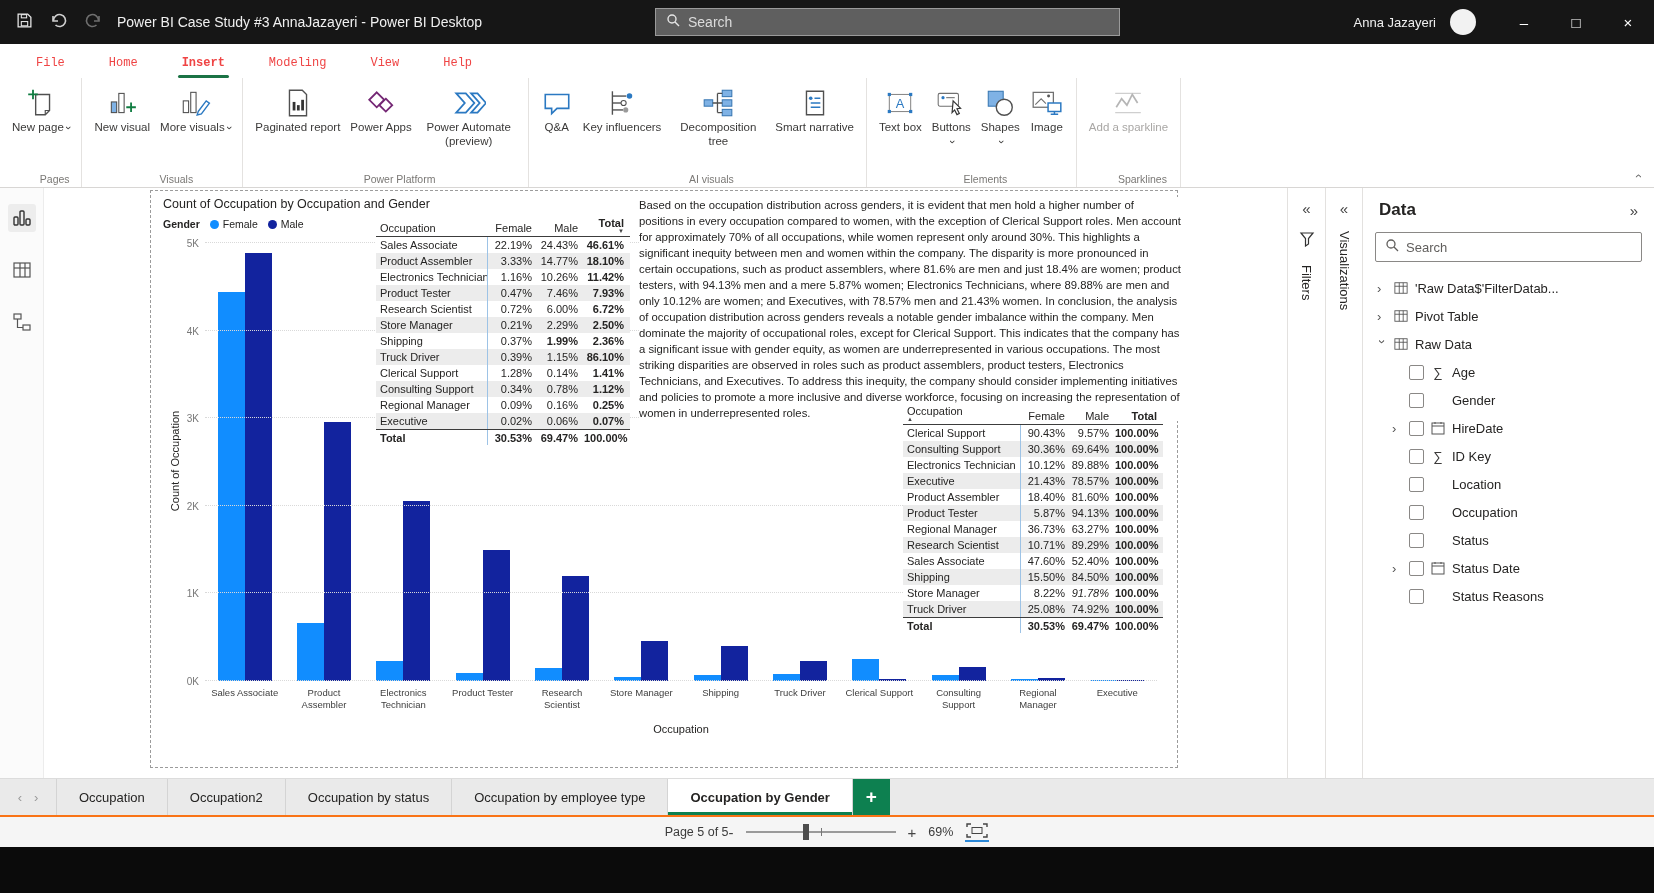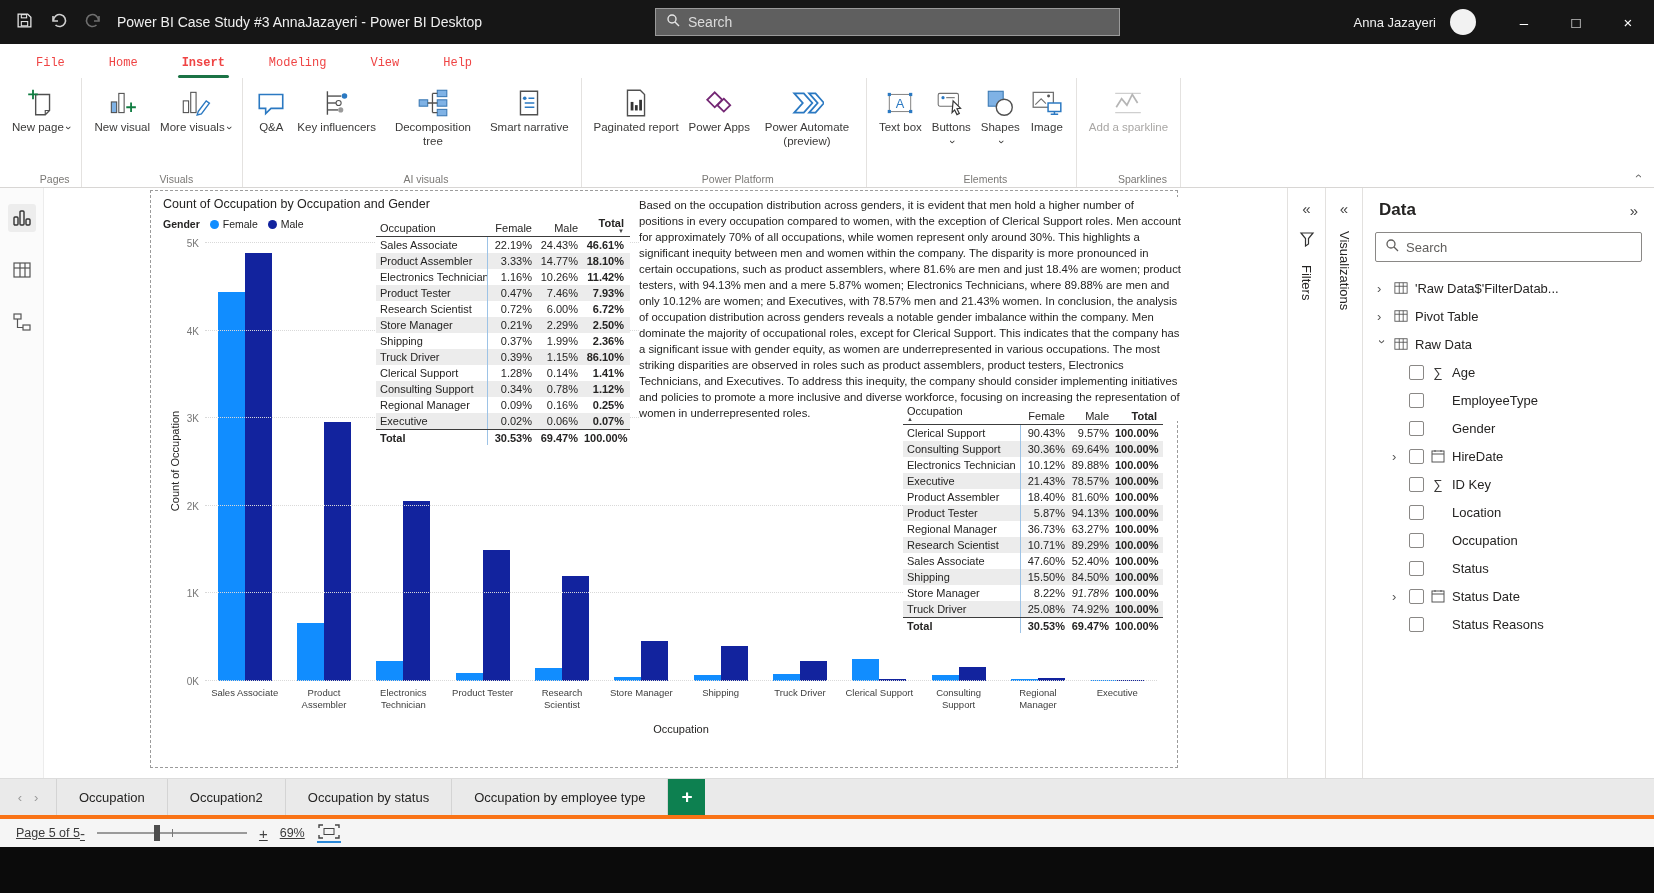--- a/index.html
+++ b/index.html
@@ -105,21 +105,21 @@
   
   .pagetabs { height:37px; background:#eaeaea; border-top:1px solid #dcdcdc; display:flex; align-items:stretch; }
   .tab-arrows { width:56px; display:flex; align-items:center; justify-content:center; gap:12px; color:#9a9a9a; font-size:13px; }
   .ptab { display:flex; align-items:center; padding:0 22px; font-size:13px; color:#252423; border-left:1px solid #d4d4d4; position:relative; white-space:nowrap; }
   .ptab:last-of-type { border-right:1px solid #d4d4d4; }
   .ptab.active { background:#fff; font-weight:700; }
   .ptab.active::after { content:""; position:absolute; left:0; right:0; bottom:0; height:3px; background:#0d8050; }
   .addtab { width:37px; background:#0d8050; color:#fff; display:flex; align-items:center; justify-content:center; font-size:19px; font-weight:700; }
 
   
-  .statusbar { height:32px; background:#f5f5f5; border-top:4px solid #f97316; display:flex; align-items:center; justify-content:flex-start; padding:0 16px; font-size:12.5px; color:#3b3b3b;text-decoration:underline; }
+  .statusbar { height:32px; background:#f5f5f5; border-top:2px solid #f97316; display:flex; align-items:center; justify-content:center; padding:0 16px; font-size:12.5px; color:#3b3b3b; }
   .zoomctrl { display:flex; align-items:center; gap:12px; }
   .ztrack { position:relative; width:150px; height:2px; background:#9a9a9a; }
   .zhandle { position:absolute; left:38%; top:-7px; width:6px; height:16px; background:#4d4d4d; }
   .znotch { position:absolute; left:50%; top:-3px; width:1px; height:8px; background:#777; }
   .zsign { font-size:15px; color:#444; }
   .fitwrap { display:flex; flex-direction:column; align-items:center; }
   .fitbar { width:24px; height:2px; background:#2b88d8; margin-top:2px; }
 
   .blackbar { height:46px; background:#0b0b0b; }
 </style>
@@ -211,20 +211,59 @@
         </div>
       </div>
       <div class="rgrouplabel">Visuals</div>
     </div>
 
     <div class="rgroup">
       <div class="ritems">
         <div class="ritem">
           <span class="ricon">
               <svg width="32" height="32" viewBox="0 0 30 30">
+                <path d="M7 3h12l4 4v20H7z" fill="#fff" stroke="#505050" stroke-width="1.3"></path>
+                <rect x="10" y="14" width="2.6" height="8" fill="#333"></rect>
+                <rect x="14" y="17" width="2.6" height="5" fill="#333"></rect>
+                <rect x="18" y="12" width="2.6" height="10" fill="#333"></rect>
+              </svg>
+            </span>
+          <span class="rlabel"><span>Paginated report</span></span>
+        </div>
+        <div class="ritem">
+          <span class="ricon">
+              <svg width="32" height="32" viewBox="0 0 30 30">
+                <g stroke="#742774" fill="none" stroke-width="1.7">
+                  <path d="M11 5l7 7-7 7-7-7z"></path>
+                  <path d="M19.5 11l6 6-6 6-6-6z"></path>
+                </g>
+              </svg>
+            </span>
+          <span class="rlabel"><span>Power Apps</span></span>
+        </div>
+        <div class="ritem">
+          <span class="ricon">
+              <svg width="34" height="32" viewBox="0 0 32 30">
+                <g stroke="#2b79c2" fill="none" stroke-width="1.7">
+                  <path d="M4 6h9l8 9-8 9H4l8-9z"></path>
+                  <path d="M18 6h6l8 9-8 9h-6l8-9z"></path>
+                </g>
+              </svg>
+            </span>
+          <span class="rlabel"><span>Power Automate (preview)</span></span>
+        </div>
+      </div>
+      <div class="rgrouplabel">Power Platform</div>
+    </div>
+
+    <div class="rgroup">
+      <div class="ritems">
+        <div class="ritem">
+          <span class="ricon">
+              <svg width="32" height="32" viewBox="0 0 30 30">
                 <path d="M4 7h22v13H15l-5 5v-5H4z" fill="#fff" stroke="#2b79c2" stroke-width="1.5"></path>
               </svg>
             </span>
           <span class="rlabel"><span>Q&amp;A</span></span>
         </div>
         <div class="ritem">
           <span class="ricon">
               <svg width="32" height="32" viewBox="0 0 30 30">
                 <path d="M6 4v22" stroke="#505050" stroke-width="1.3"></path>
                 <path d="M6 8.5h13" stroke="#505050" stroke-width="1.3"></path>
@@ -254,59 +293,20 @@
               <svg width="32" height="32" viewBox="0 0 30 30">
                 <path d="M7 4h16v22H7z" fill="#fff" stroke="#505050" stroke-width="1.3"></path>
                 <circle cx="11" cy="10.5" r="1.7" fill="#2b79c2"></circle>
                 <path d="M14.5 10.5h5.5M11 15h9M11 19h9" stroke="#2b79c2" stroke-width="1.3"></path>
               </svg>
             </span>
           <span class="rlabel"><span>Smart narrative</span></span>
         </div>
       </div>
       <div class="rgrouplabel">AI visuals</div>
-    </div>
-
-    <div class="rgroup">
-      <div class="ritems">
-        <div class="ritem">
-          <span class="ricon">
-              <svg width="32" height="32" viewBox="0 0 30 30">
-                <path d="M7 3h12l4 4v20H7z" fill="#fff" stroke="#505050" stroke-width="1.3"></path>
-                <rect x="10" y="14" width="2.6" height="8" fill="#333"></rect>
-                <rect x="14" y="17" width="2.6" height="5" fill="#333"></rect>
-                <rect x="18" y="12" width="2.6" height="10" fill="#333"></rect>
-              </svg>
-            </span>
-          <span class="rlabel"><span>Paginated report</span></span>
-        </div>
-        <div class="ritem">
-          <span class="ricon">
-              <svg width="32" height="32" viewBox="0 0 30 30">
-                <g stroke="#742774" fill="none" stroke-width="1.7">
-                  <path d="M11 5l7 7-7 7-7-7z"></path>
-                  <path d="M19.5 11l6 6-6 6-6-6z"></path>
-                </g>
-              </svg>
-            </span>
-          <span class="rlabel"><span>Power Apps</span></span>
-        </div>
-        <div class="ritem">
-          <span class="ricon">
-              <svg width="34" height="32" viewBox="0 0 32 30">
-                <g stroke="#2b79c2" fill="none" stroke-width="1.7">
-                  <path d="M4 6h9l8 9-8 9H4l8-9z"></path>
-                  <path d="M18 6h6l8 9-8 9h-6l8-9z"></path>
-                </g>
-              </svg>
-            </span>
-          <span class="rlabel"><span>Power Automate (preview)</span></span>
-        </div>
-      </div>
-      <div class="rgrouplabel">Power Platform</div>
     </div>
 
     <div class="rgroup">
       <div class="ritems">
         <div class="ritem">
           <span class="ricon">
               <svg width="32" height="32" viewBox="0 0 30 30">
                 <rect x="5" y="7" width="20" height="16" fill="#fff" stroke="#8a8a8a"></rect>
                 <rect x="3.5" y="5.5" width="3" height="3" fill="#2b79c2"></rect>
                 <rect x="23.5" y="5.5" width="3" height="3" fill="#2b79c2"></rect>
@@ -551,21 +551,21 @@
             </div>
             <div class="trow stripe">
               <div class="c0" style="width: 112px;">Store Manager</div>
               <div class="cnum" style="width: 50px;">0.21%</div>
               <div class="cnum" style="width: 46px;">2.29%</div>
               <div class="cnum ctot" style="width: 46px;">2.50%</div>
             </div>
             <div class="trow">
               <div class="c0" style="width: 112px;">Shipping</div>
               <div class="cnum" style="width: 50px;">0.37%</div>
-              <div class="cnum" style="width: 46px;">1.99%</div>
+              <div class="cnum" style="width: 46px; font-weight: bold;">1.99%</div>
               <div class="cnum ctot" style="width: 46px;">2.36%</div>
             </div>
             <div class="trow stripe">
               <div class="c0" style="width: 112px;">Truck Driver</div>
               <div class="cnum" style="width: 50px;">0.39%</div>
               <div class="cnum" style="width: 46px;">1.15%</div>
               <div class="cnum ctot" style="width: 46px;">86.10%</div>
             </div>
             <div class="trow">
               <div class="c0" style="width: 112px;">Clerical Support</div>
@@ -769,25 +769,20 @@
             <span>Raw Data</span>
           </div>
           <div class="dp-row dp-field">
             <span class="checkbox"></span>
             <span class="sigma">∑</span>
             <span>Age</span>
           </div>
           <div class="dp-row dp-field">
             <span class="checkbox"></span>
             <span class="iconslot"></span>
-            <span>EmployeeType</span>
-          </div>
-          <div class="dp-row dp-field">
-            <span class="checkbox"></span>
-            <span class="iconslot"></span>
             <span>Gender</span>
           </div>
           <div class="dp-row dp-field expandable">
             <span class="tchev">›</span>
             <span class="checkbox"></span>
             <span class="iconslot">
               <svg width="14" height="14" viewBox="0 0 14 14">
                 <g fill="none" stroke="#555">
                   <rect x="1" y="2" width="12" height="11"></rect>
                   <line x1="1" y1="5" x2="13" y2="5"></line>
@@ -845,20 +840,21 @@
   <div class="pagetabs">
     <div class="tab-arrows">
       <span>‹</span>
       <span>›</span>
     </div>
     <span id="ptabs" style="display:flex;align-items:stretch;">
         <span class="ptab">Occupation</span>
         <span class="ptab">Occupation2</span>
         <span class="ptab">Occupation by status</span>
         <span class="ptab">Occupation by employee type</span>
+        <span class="ptab active">Occupation by Gender</span>
       </span>
     <span class="addtab">+</span>
   </div>
 
   <div class="statusbar">
     <span>Page 5 of 5</span>
     <div class="zoomctrl">
       <span class="zsign">-</span>
       <span class="ztrack">
           <span class="zhandle"></span>

